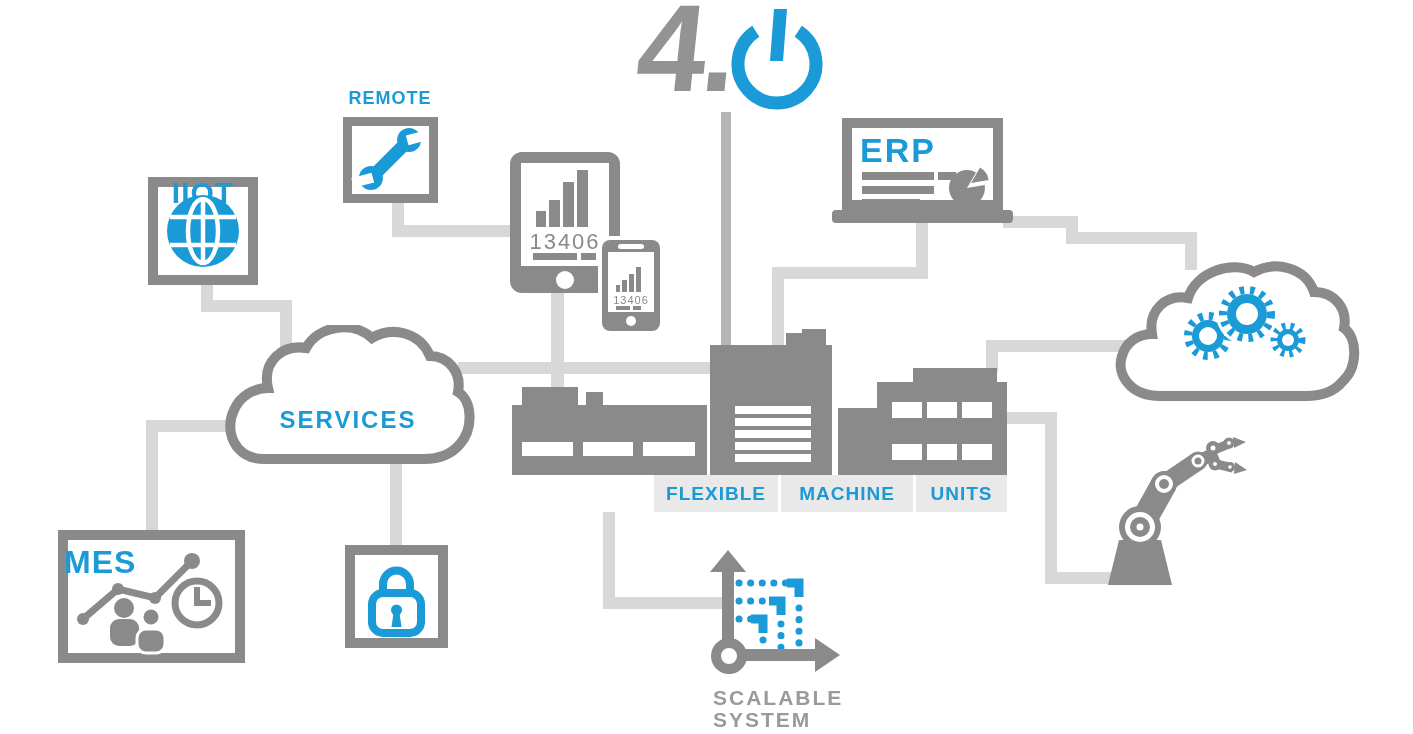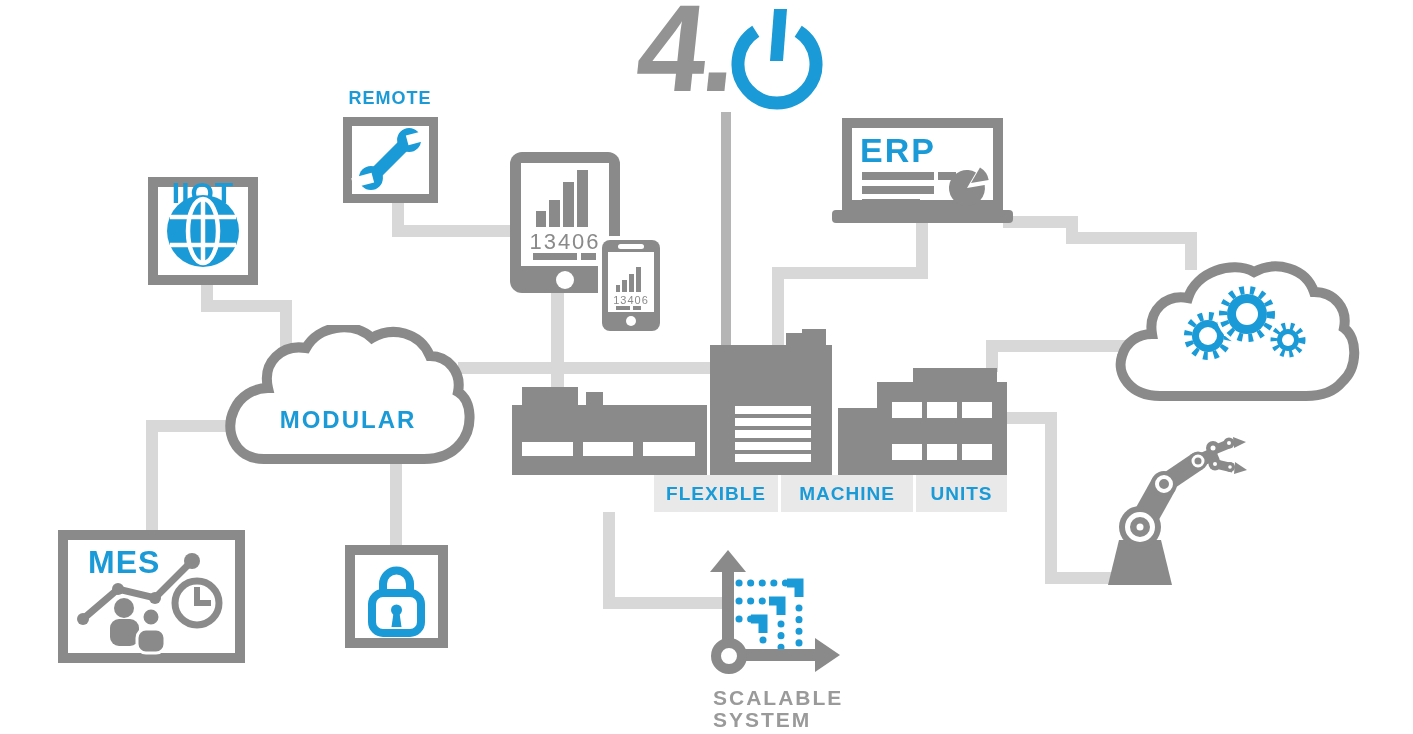--- a/index.html
+++ b/index.html
@@ -120,24 +120,24 @@
     <path class="gray-fill" d="M 129 65 L 138 49.4 A 18 18 0 0 1 146.7 61.9 Z"></path>
   </svg>
   <div class="blk" style="left:832px;top:210px;width:181px;height:13px;border-radius:4px;z-index:3;"></div>
 
   <svg style="left:215px;top:325px;z-index:3;" width="265" height="145" viewBox="215 325 265 145">
     <path class="gray-stroke" stroke-width="10" fill="#fff" style="fill:#fff" d="M 264 459 C 234 459 224 430 234 410 C 240 396 254 388 268 388
          C 262 362 282 344 306 348 C 318 326 352 320 372 338
          C 392 326 420 332 430 356 C 448 356 462 372 458 392
          C 472 400 474 428 460 444 C 450 456 436 459 424 459 Z"></path>
   </svg>
-  <div class="txt blue-label" style="left:248px;top:406px;width:200px;text-align:center;font-size:24px;letter-spacing:2px;z-index:5;">MODULAR</div>
+  <div class="txt blue-label" style="left:248px;top:406px;width:200px;text-align:center;font-size:24px;letter-spacing:2px;z-index:5;">SERVICES</div>
 
   <div class="box" style="left:58px;top:530px;width:187px;height:133px;"></div>
-  <div class="txt blue-label" style="left:88px;top:544px;font-size:32px;letter-spacing:1px;z-index:6;">MES</div>
+  <div class="txt blue-label" style="left:64px;top:544px;font-size:32px;letter-spacing:1px;z-index:6;">MES</div>
   <svg style="left:58px;top:530px;z-index:5;" width="187" height="133" viewBox="0 0 187 133">
     <polyline class="gray-stroke" stroke-width="7" points="25,89 60,59 97,68 134,31"></polyline>
     <circle class="gray-fill" cx="25" cy="89" r="6"></circle>
     <circle class="gray-fill" cx="60" cy="59" r="6"></circle>
     <circle class="gray-fill" cx="97" cy="68" r="6"></circle>
     <circle class="gray-fill" cx="134" cy="31" r="8"></circle>
     <circle class="gray-fill" cx="66" cy="78" r="10"></circle>
     <rect class="gray-fill" x="52" y="89" width="29" height="27" rx="9"></rect>
     <circle class="gray-fill" cx="93" cy="87" r="9" stroke="#fff" stroke-width="3"></circle>
     <rect class="gray-fill" x="79" y="99" width="28" height="24" rx="9" stroke="#fff" stroke-width="3"></rect>

